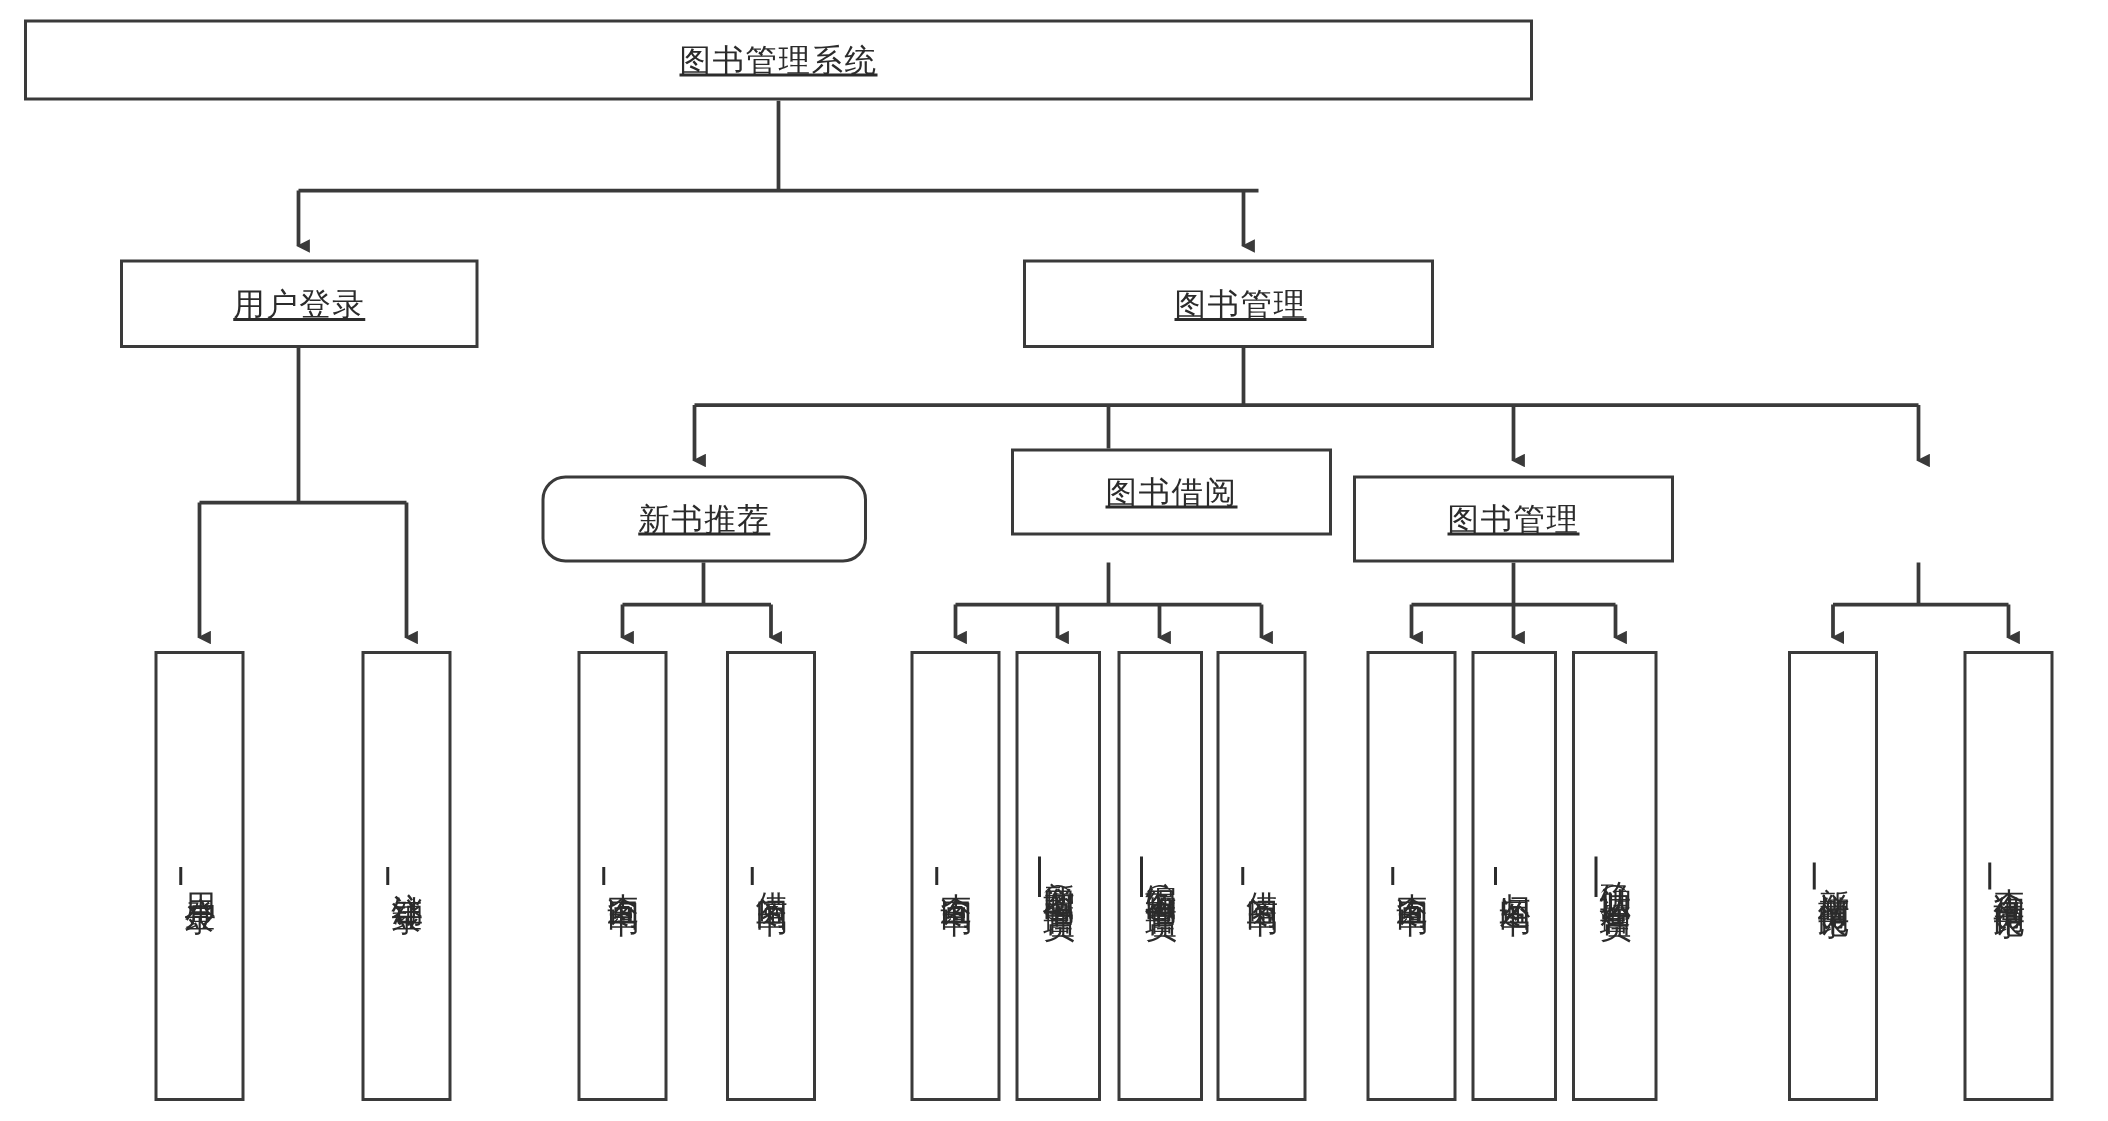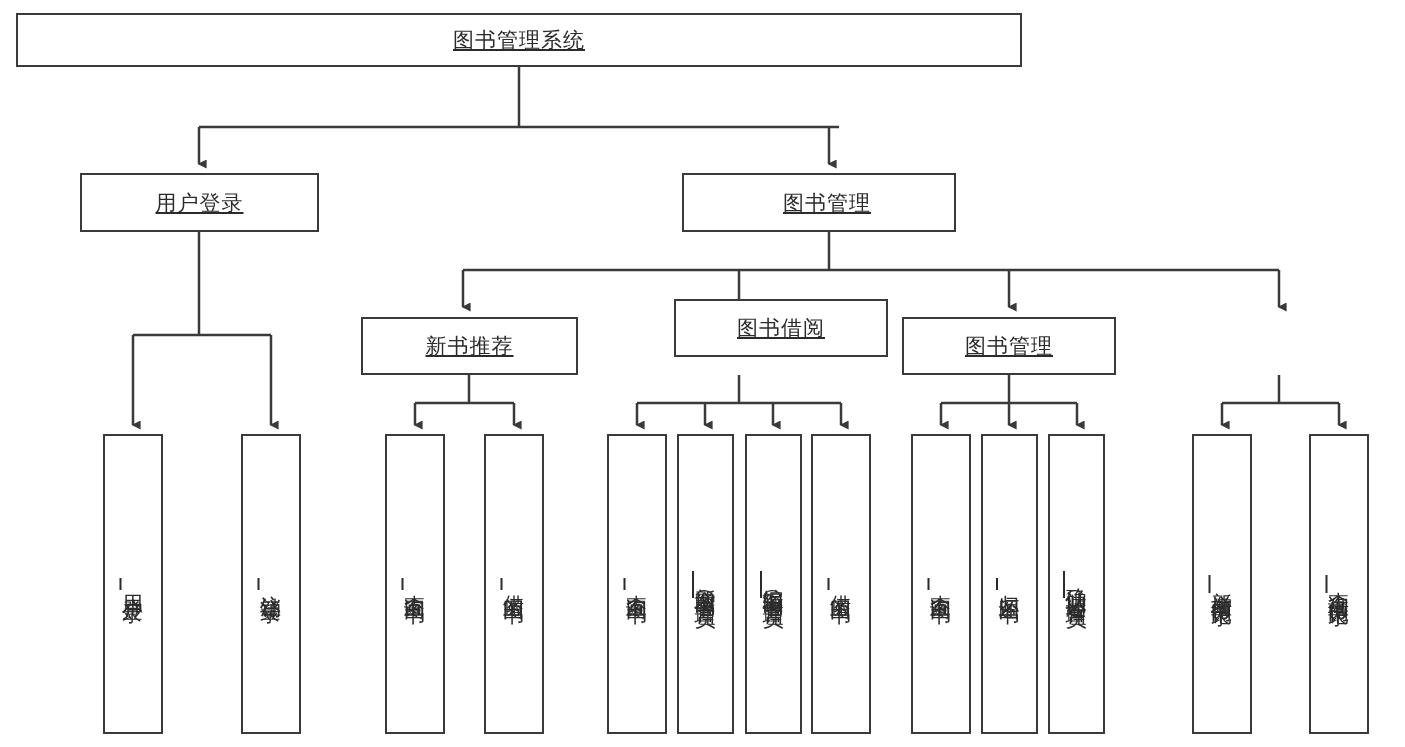--- a/index.html
+++ b/index.html
@@ -118,21 +118,21 @@
     <span>图书管理系统</span>
   </div>
 
   <div class="node h" style="left:80px; top:173px; width:239px; height:59px;">
     <span>用户登录</span>
   </div>
   <div class="node h" style="left:682px; top:173px; width:274px; height:59px;padding-left:16px;">
     <span>图书管理</span>
   </div>
 
-  <div class="node h" style="left:361px; top:317px; width:217px; height:58px;">
+  <div class="node h" style="left:361px; top:317px; width:217px; height:58px;border-radius:16px;">
     <span>新书推荐</span>
   </div>
   <div class="node h" style="left:633px; top:299px; width:214px; height:58px;margin-left:41px;">
     <span>图书借阅</span>
   </div>
   <div class="node h" style="left:902px; top:317px; width:214px; height:58px;">
     <span>图书管理</span>
   </div>
 
   <div class="node v" style="left:103px; top:434px; width:60px; height:300px;">

